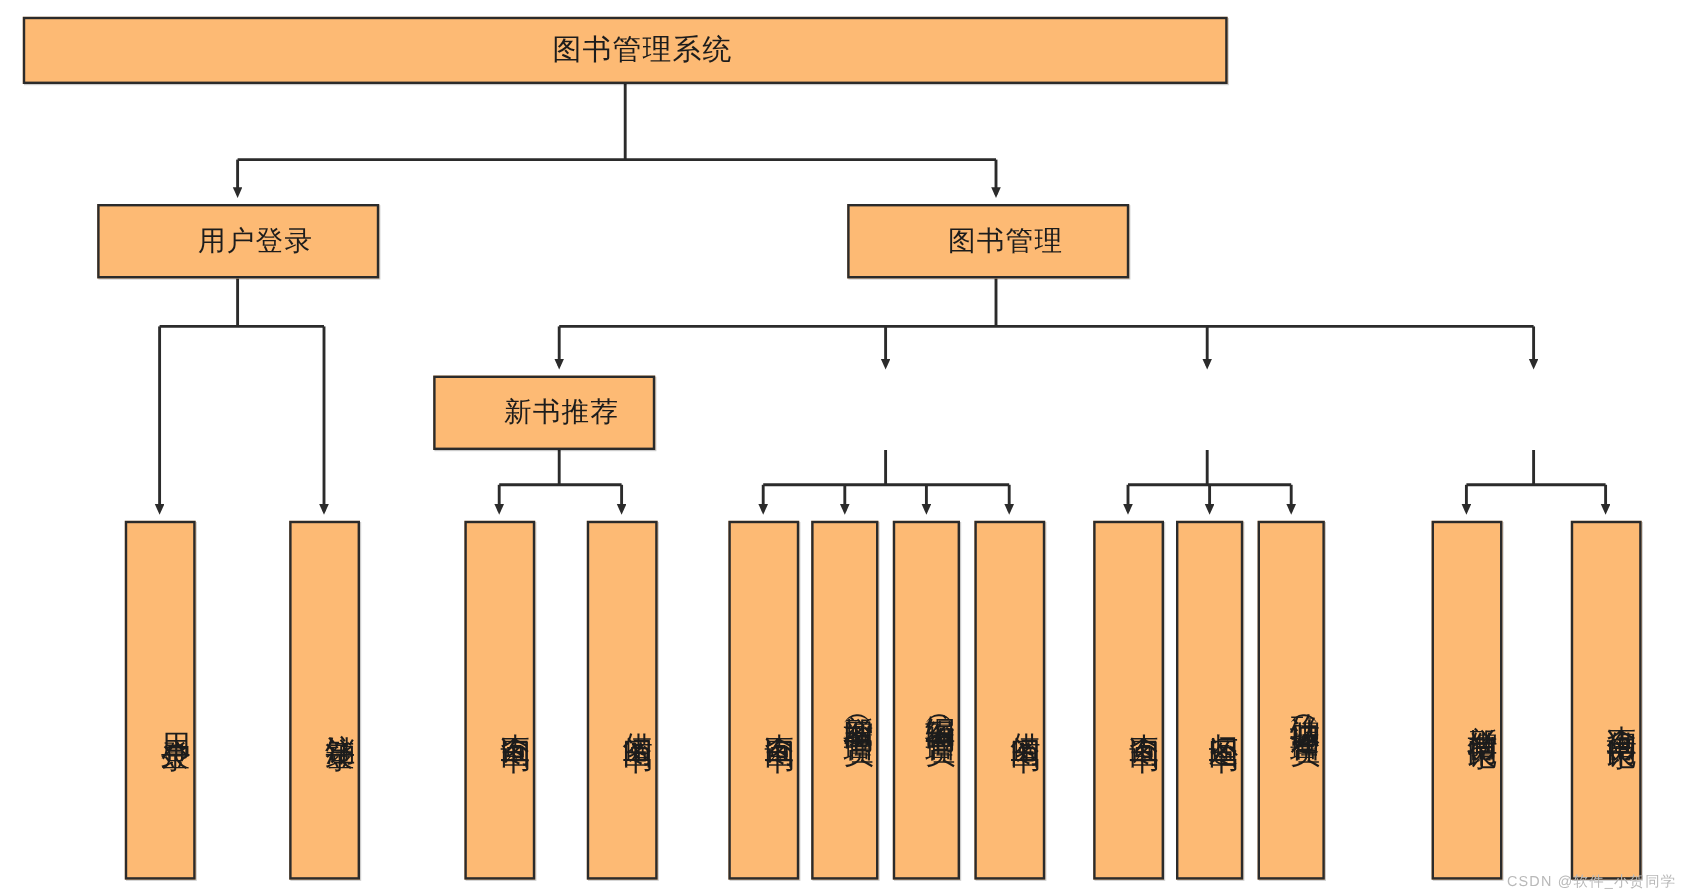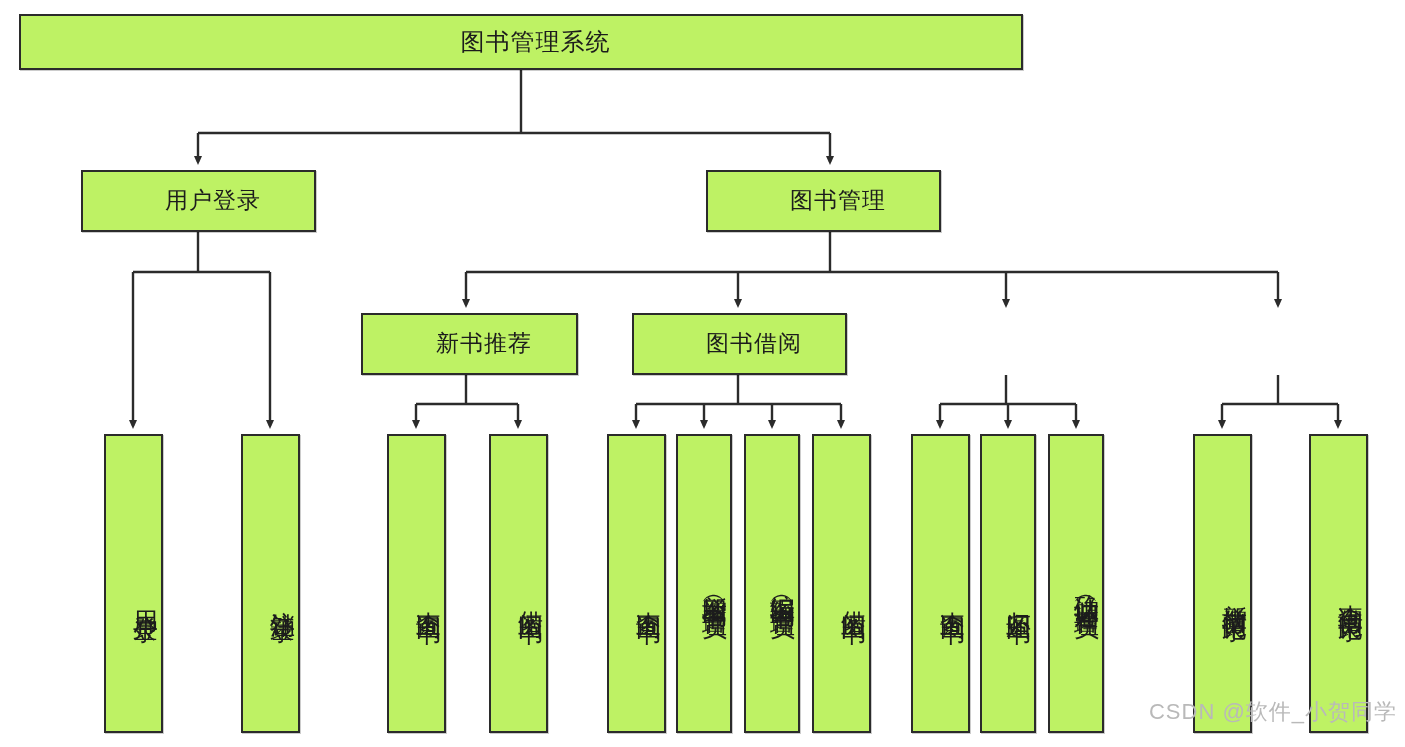--- a/index.html
+++ b/index.html
@@ -22,21 +22,21 @@
     left: 0;
     top: 0;
     width: 1405px;
     height: 747px;
     pointer-events: none;
   }
   .node {
     position: absolute;
     box-sizing: border-box;
     border: 2px solid #2b2b2b;
-    background: #bef264;
+    background: #fdba74;
     display: flex;
     align-items: center;
     justify-content: center;
     color: #1c1c1c;
     box-shadow: 1px 1px 0 rgba(0,0,0,0.20);
     padding-left: 29px;
   }
   .node.horiz {
     font-size: 23px;
     line-height: 1.2;
@@ -58,22 +58,22 @@
     text-align: left;
   }
   .node.vert .vtext {
     writing-mode: vertical-rl;
     text-orientation: upright;
     display: block;
   }
   .watermark {
     position: absolute;
     right: 8px;
-    bottom: 20px;
-    font-size: 22px;
+    bottom: 4px;
+    font-size: 12px;
     color: #b9b9b9;
     letter-spacing: 1px;
     white-space: nowrap;
     user-select: none;
   }
 </style>
 </head>
 <body>
 
 <div id="canvas">
@@ -133,25 +133,22 @@
     <span>图书管理系统</span>
   </div>
 
   <div class="node horiz" style="left:81px; top:170px; width:235px; height:62px;">
     <span>用户登录</span>
   </div>
   <div class="node horiz" style="left:706px; top:170px; width:235px; height:62px;">
     <span>图书管理</span>
   </div>
 
-  <div class="node horiz" style="left:361px; top:313px; width:217px; height:62px;">
+  <div class="node horiz" style="left:361px; top:313px; width:185px; height:62px;">
     <span>新书推荐</span>
-  </div>
-  <div class="node horiz" style="left:632px; top:313px; width:215px; height:62px;">
-    <span>图书借阅</span>
   </div>
 
   <div class="node vert" style="left:104px; top:434px; width:59px; height:299px;">
     <span class="vtext">用户登录</span>
   </div>
   <div class="node vert" style="left:241px; top:434px; width:59px; height:299px;">
     <span class="vtext">注销登录</span>
   </div>
 
   <div class="node vert" style="left:387px; top:434px; width:59px; height:299px;">

